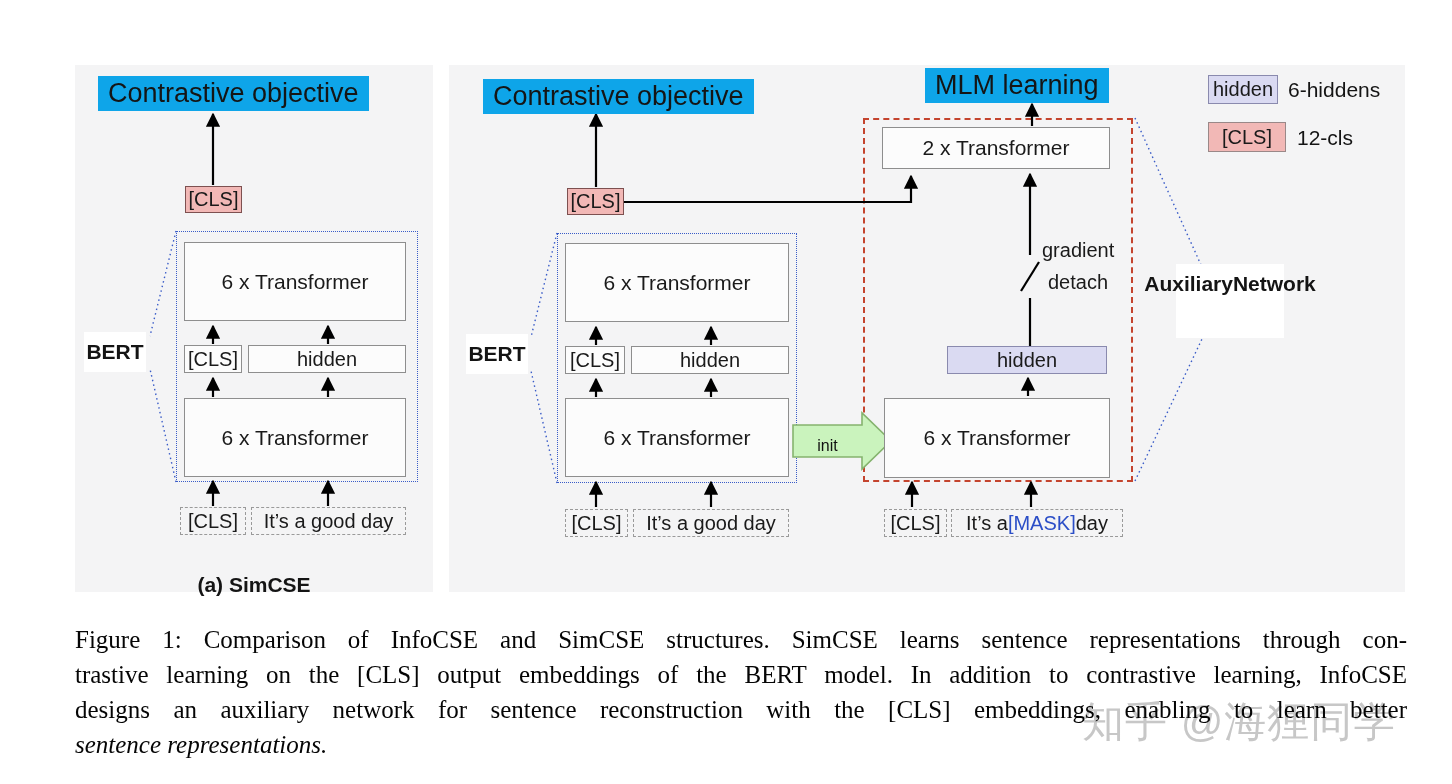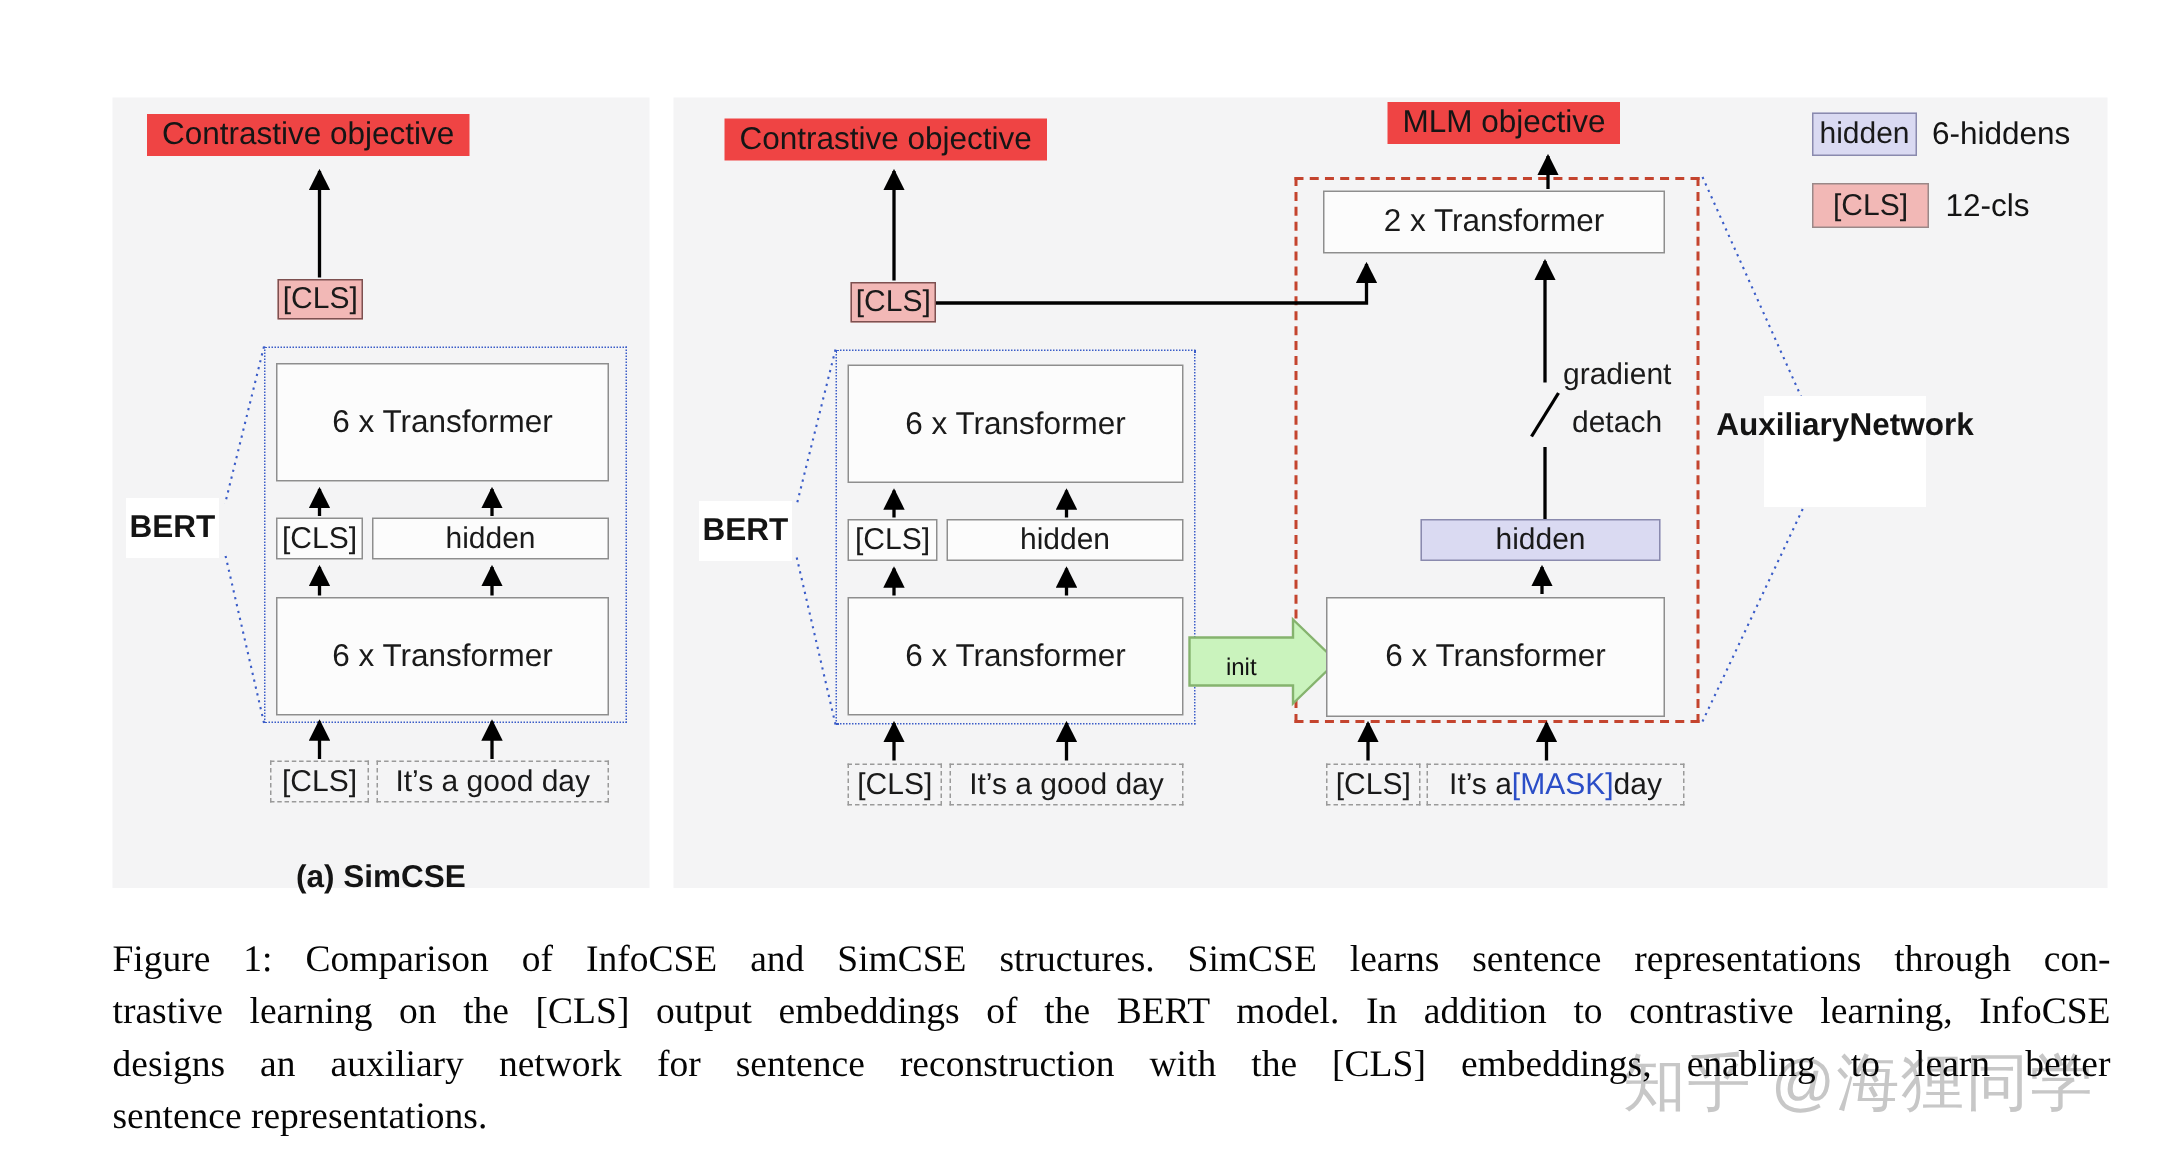--- a/index.html
+++ b/index.html
@@ -1,39 +1,39 @@
 <!DOCTYPE html>
 <html><head>
 <meta charset="utf-8">
 <style>
   html,body{margin:0;padding:0;background:#ffffff;}
   .fig{position:relative;width:1452px;height:784px;background:#ffffff;overflow:hidden;
        font-family:"Liberation Sans",sans-serif;color:#111;}
   .panel{position:absolute;background:#f4f4f5;}
-  .ylabel{position:absolute;background:#ef4444;padding:2px 10px;font-size:21px;color:#151515;white-space:nowrap;}
+  .ylabel{position:absolute;background:#0ea5e9;padding:2px 10px;font-size:27px;color:#151515;white-space:nowrap;}
   .box{position:absolute;background:#fcfcfc;border:1.5px solid #8e8e8e;display:flex;
        align-items:center;justify-content:center;font-size:21px;color:#1a1a1a;box-sizing:border-box;white-space:nowrap;}
   .pink{background:#f2b8b6;border:1.5px solid #7d5050;}
   .lav{background:#dadaf2;border:1.5px solid #8a8aae;}
   .dashedbox{position:absolute;border:1.6px dashed #9a9a9a;background:transparent;display:flex;
        align-items:center;justify-content:center;font-size:20px;color:#1a1a1a;box-sizing:border-box;white-space:nowrap;}
   .dottedblue{position:absolute;border:1.5px dotted #3a5cc8;box-sizing:border-box;}
   .reddash{position:absolute;border:2.5px dashed #c4442e;box-sizing:border-box;}
   .bert{position:absolute;background:#ffffff;display:flex;align-items:center;justify-content:center;
        font-weight:bold;font-size:21px;color:#141414;}
   .auxlab{position:absolute;background:#ffffff;font-weight:bold;font-size:21px;line-height:31px;
        color:#141414;display:flex;flex-direction:row;align-items:flex-start;justify-content:center;padding:4px 8px;}
   .pcaption{position:absolute;text-align:center;font-weight:bold;font-size:21px;color:#141414;margin-top:18px;}
   .smalltext{position:absolute;font-size:20px;color:#1a1a1a;white-space:nowrap;}
   .legend-label{position:absolute;font-size:21px;color:#141414;white-space:nowrap;}
   .mask{color:#2b4ec7;}
   .figcap{position:absolute;left:75px;top:622px;width:1332px;z-index:2;
        font-family:"Liberation Serif",serif;font-size:25px;color:#050505;}
   .figcap .jline{text-align:justify;text-align-last:justify;line-height:35px;}
-  .figcap .lline{text-align:left;line-height:35px;}
+  .figcap .lline{text-align:left;line-height:35px;font-style:italic;}
   .watermark{position:absolute;left:1082px;top:694px;z-index:1;font-size:42px;color:#c7c7c7;
        letter-spacing:1px;white-space:nowrap;font-family:"Liberation Sans",sans-serif;}
   svg.lines{position:absolute;left:0;top:0;z-index:1;}
   .ontop{z-index:2;}
 </style>
 </head>
 <body>
 
 <div class="fig">
 
@@ -104,21 +104,21 @@
   <div class="box ontop" style="left:565px;top:243px;width:224px;height:79px;">6 x Transformer</div>
   <div class="box ontop" style="left:565px;top:346px;width:60px;height:28px;font-size:20px;">[CLS]</div>
   <div class="box ontop" style="left:631px;top:346px;width:158px;height:28px;font-size:20px;">hidden</div>
   <div class="box ontop" style="left:565px;top:398px;width:224px;height:79px;">6 x Transformer</div>
   <div class="bert ontop" style="left:466px;top:334px;width:62px;height:40px;">BERT</div>
   <div class="dashedbox ontop" style="left:565px;top:509px;width:63px;height:28px;">[CLS]</div>
   <div class="dashedbox ontop" style="left:633px;top:509px;width:156px;height:28px;">It’s a good day</div>
 
   <div class="ontop" style="position:absolute;left:793px;top:426px;width:69px;height:40px;display:flex;align-items:center;justify-content:center;font-size:16px;color:#111;text-align:right;">init</div>
 
-  <div class="ylabel ontop" style="left:925px;top:68px;">MLM objective</div>
+  <div class="ylabel ontop" style="left:925px;top:68px;">MLM learning</div>
   <div class="box ontop" style="left:882px;top:127px;width:228px;height:42px;">2 x Transformer</div>
   <div class="smalltext ontop" style="left:1042px;top:239px;">gradient</div>
   <div class="smalltext ontop" style="left:1048px;top:271px;">detach</div>
   <div class="box lav ontop" style="left:947px;top:346px;width:160px;height:28px;font-size:20px;">hidden</div>
   <div class="box ontop" style="left:884px;top:398px;width:226px;height:80px;">6 x Transformer</div>
   <div class="dashedbox ontop" style="left:884px;top:509px;width:63px;height:28px;">[CLS]</div>
   <div class="dashedbox ontop" style="left:951px;top:509px;width:172px;height:28px;">
       <span>It’s a </span>
       <span class="mask">[MASK]</span>
       <span> day</span>

